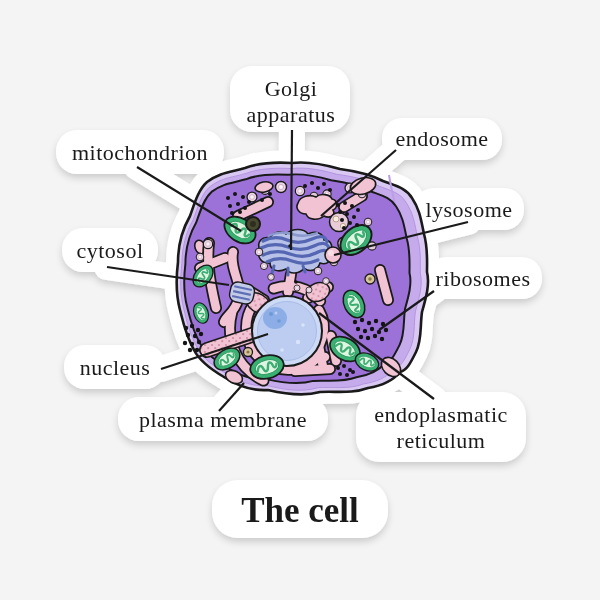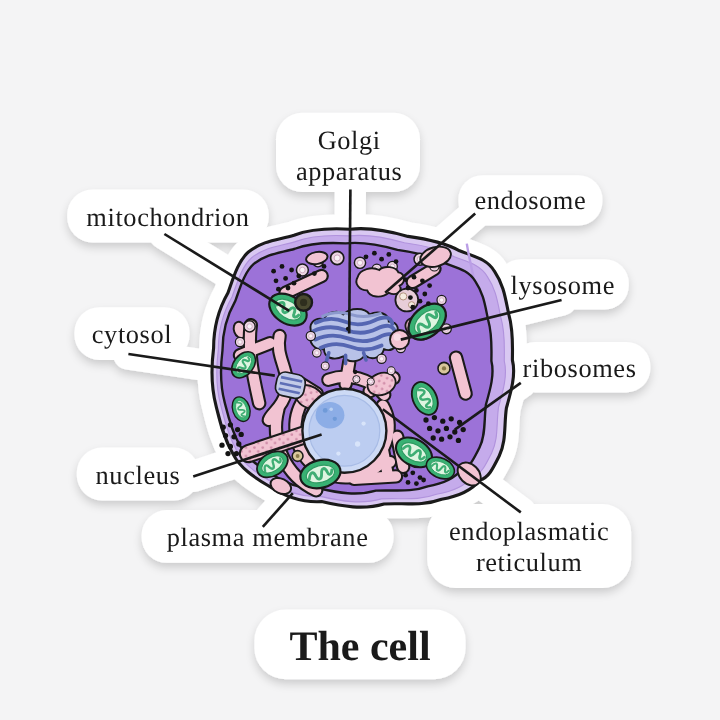--- a/index.html
+++ b/index.html
@@ -1,21 +1,21 @@
 <!DOCTYPE html>
 <html style="--background: #f4f4f5; --sticker: #ffffff; --line: #1a1a1a; --text: #1a1a1a; --membrane_outer: #d9c8f2; --membrane_mid: #c5abeb; --cytoplasm: #9c72d8; --nucleus_ring: #cddaf5; --nucleus_fill: #bccdf1; --nucleolus: #8cade6; --mito_outer: #38b173; --mito_inner: #def5e1; --er_pink: #f2c3d2; --er_stipple_dot: #d08ca8; --golgi_base: #b8c2e8; --golgi_stripe: #5566b2; --vesicle: #ecd5e3; --ribosome_dot: #141414;"><head>
 <meta charset="utf-8">
 <style>
   html,body{margin:0;padding:0;}
   body{
     width:600px;height:600px;overflow:hidden;
     background:var(--background,#f4f4f5);
     font-family:"Liberation Serif",serif;
   }
-  #stage{position:relative;width:600px;height:468px;margin-top:28px;}
+  #stage{position:relative;width:600px;height:468px;}
   svg{display:block;}
   .wht{fill:#ffffff;}
   .whtl{stroke:#ffffff;stroke-width:26;stroke-linecap:round;fill:none;}
   .lead{stroke:var(--line,#1a1a1a);stroke-width:2.2;fill:none;}
   .c-outer{fill:var(--membrane_outer,#d9c8f2);stroke:var(--line,#1a1a1a);stroke-width:2.6;}
   .c-mid{fill:var(--membrane_mid,#c5abeb);stroke:#b193dd;stroke-width:1;}
   .c-cyto{fill:var(--cytoplasm,#9c72d8);stroke:var(--line,#1a1a1a);stroke-width:2.2;}
   .pink{fill:var(--er_pink,#f2c3d2);stroke:var(--line,#1a1a1a);stroke-width:1.6;}
   .tube-u{stroke:var(--line,#1a1a1a);fill:none;stroke-linecap:round;}
   .tube{stroke:var(--er_pink,#f2c3d2);fill:none;stroke-linecap:round;}

